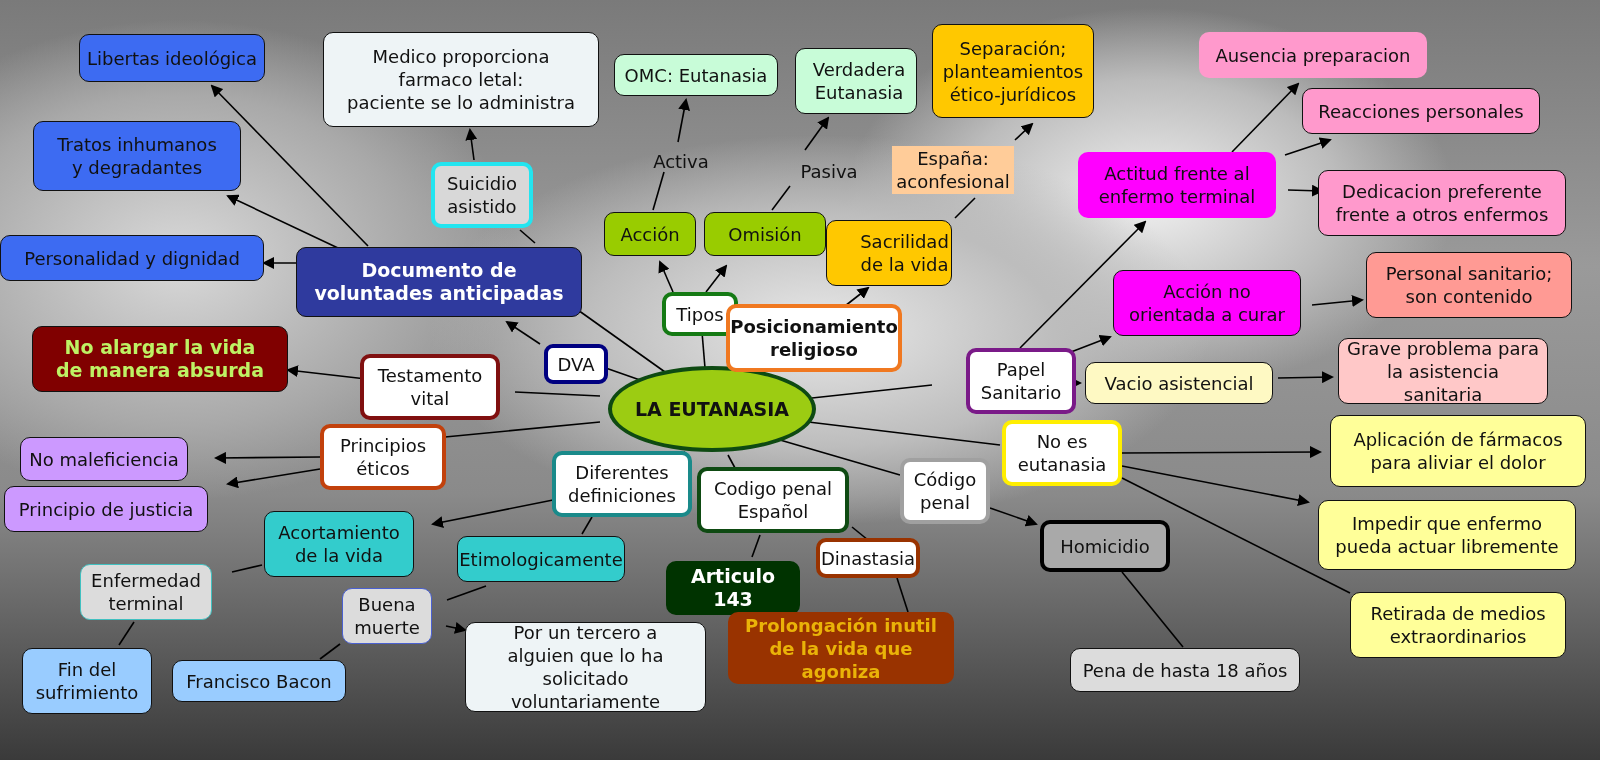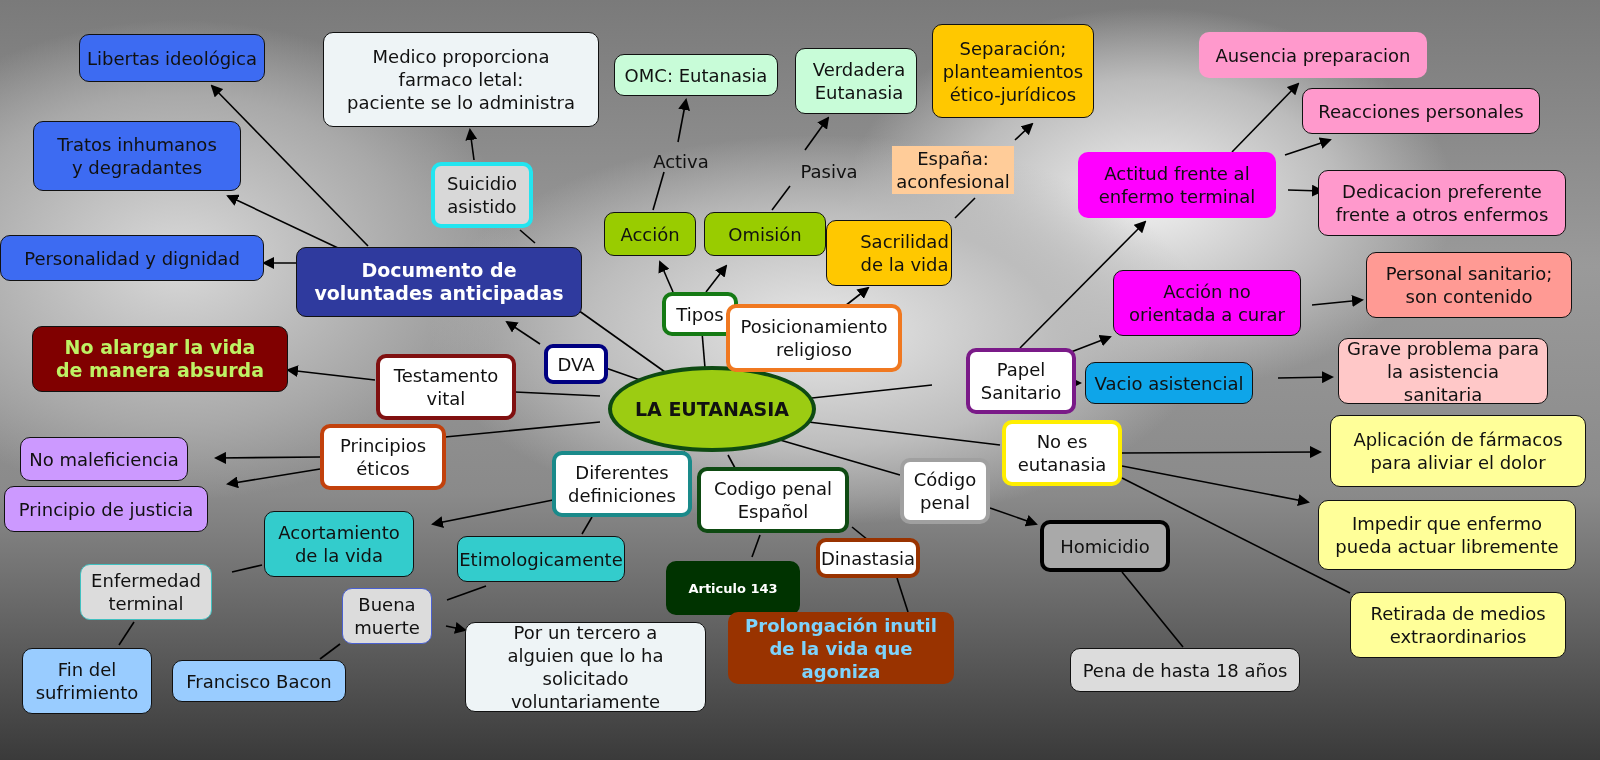--- a/index.html
+++ b/index.html
@@ -124,21 +124,21 @@
 
   <div class="node" style="left:662px;top:292px;width:76px;height:44px;background:#fff;border:4px solid #157a14;">Tipos</div>
   <div class="node" style="left:604px;top:212px;width:92px;height:44px;background:#99cc00;">Acción</div>
   <div class="node" style="left:704px;top:212px;width:122px;height:44px;background:#99cc00;">Omisión</div>
   <div class="node label-plain" style="left:640px;top:146px;width:82px;height:30px;">Activa</div>
   <div class="node label-plain" style="left:788px;top:156px;width:82px;height:30px;">Pasiva</div>
   <div class="node" style="left:614px;top:54px;width:164px;height:42px;background:#c8fcd8;">OMC: Eutanasia</div>
   <div class="node" style="left:795px;top:48px;width:122px;height:66px;background:#c8fcd8;padding-left:12px;">Verdadera
 Eutanasia</div>
 
-  <div class="node" style="left:726px;top:304px;width:176px;height:68px;background:#fff;border:4px solid #f07820;">Posicionamiento
+  <div class="node" style="left:726px;top:304px;width:176px;height:68px;background:#fff;border:4px solid #f07820;font-weight:bold;">Posicionamiento
 religioso</div>
   <div class="node" style="left:826px;top:220px;width:126px;height:66px;background:#ffc800;padding-left:37px;">Sacrilidad
 de la vida</div>
   <div class="node label-plain" style="left:892px;top:146px;width:122px;height:48px;background:#ffcc99;border-radius:0;">España:
 aconfesional</div>
   <div class="node" style="left:932px;top:24px;width:162px;height:94px;background:#ffc800;">Separación;
 planteamientos
 ético-jurídicos</div>
 
   <div class="node" style="left:966px;top:348px;width:110px;height:66px;background:#fff;border:4px solid #7a1a88;">Papel
@@ -146,39 +146,39 @@
   <div class="node" style="left:1078px;top:152px;width:198px;height:66px;background:#ff00ff;border:none;">Actitud frente al
 enfermo terminal</div>
   <div class="node" style="left:1199px;top:32px;width:228px;height:46px;background:#ff99cc;border:none;">Ausencia preparacion</div>
   <div class="node" style="left:1302px;top:88px;width:238px;height:46px;background:#ff99cc;">Reacciones personales</div>
   <div class="node" style="left:1113px;top:270px;width:188px;height:66px;background:#ff00ff;">Acción no
 orientada a curar</div>
   <div class="node" style="left:1318px;top:170px;width:248px;height:66px;background:#ff99cc;">Dedicacion preferente
 frente a otros enfermos</div>
   <div class="node" style="left:1366px;top:252px;width:206px;height:66px;background:#ff9a94;">Personal sanitario;
 son contenido</div>
-  <div class="node" style="left:1085px;top:362px;width:168px;height:42px;background:#0ea5e9;">Vacio asistencial</div>
+  <div class="node" style="left:1085px;top:362px;width:188px;height:42px;background:#fef9c3;">Vacio asistencial</div>
   <div class="node" style="left:1338px;top:338px;width:210px;height:66px;background:#ffc8c8;">Grave problema para
 la asistencia sanitaria</div>
 
   <div class="node" style="left:1002px;top:420px;width:120px;height:66px;background:#fff;border:4px solid #ffee00;">No es
 eutanasia</div>
   <div class="node" style="left:1330px;top:415px;width:256px;height:72px;background:#ffff99;">Aplicación de fármacos
 para aliviar el dolor</div>
   <div class="node" style="left:1318px;top:500px;width:258px;height:70px;background:#ffff99;">Impedir que enfermo
 pueda actuar libremente</div>
   <div class="node" style="left:1350px;top:592px;width:216px;height:66px;background:#ffff99;">Retirada de medios
 extraordinarios</div>
 
   <div class="node" style="left:900px;top:458px;width:90px;height:66px;background:#fff;border:4px solid #a0a0a0;">Código
 penal</div>
   <div class="node" style="left:1040px;top:520px;width:130px;height:52px;background:#a9a9a9;border:4px solid #000;">Homicidio</div>
   <div class="node" style="left:1070px;top:648px;width:230px;height:44px;background:#dcdcdc;">Pena de hasta 18 años</div>
 
-  <div class="node" style="left:376px;top:354px;width:140px;height:66px;background:#fff;border:4px solid #801010;">Testamento
+  <div class="node" style="left:360px;top:354px;width:140px;height:66px;background:#fff;border:4px solid #801010;">Testamento
 vital</div>
   <div class="node bold" style="left:32px;top:326px;width:256px;height:66px;background:#800000;color:#bef264;font-size:19px;">No alargar la vida
 de manera absurda</div>
   <div class="node" style="left:320px;top:424px;width:126px;height:66px;background:#fff;border:4px solid #c2410c;">Principios
 éticos</div>
   <div class="node" style="left:20px;top:437px;width:168px;height:44px;background:#cc99ff;">No maleficiencia</div>
   <div class="node" style="left:4px;top:486px;width:204px;height:46px;background:#cc99ff;">Principio de justicia</div>
 
   <div class="node" style="left:552px;top:451px;width:140px;height:66px;background:#fff;border:4px solid #1a8a8a;">Diferentes
 definiciones</div>
@@ -191,17 +191,17 @@
   <div class="node" style="left:457px;top:536px;width:168px;height:46px;background:#33cccc;">Etimologicamente</div>
   <div class="node" style="left:342px;top:588px;width:90px;height:56px;background:#dcdcdc;border:1.5px solid #4a60d0;">Buena
 muerte</div>
   <div class="node" style="left:172px;top:660px;width:174px;height:42px;background:#99ccff;">Francisco Bacon</div>
   <div class="node" style="left:465px;top:622px;width:241px;height:90px;background:#eef4f6;">Por un tercero a
 alguien que lo ha
 solicitado voluntariamente</div>
 
   <div class="node" style="left:697px;top:467px;width:152px;height:66px;background:#fff;border:4px solid #0e4a12;">Codigo penal
 Español</div>
-  <div class="node bold" style="left:666px;top:561px;width:134px;height:54px;background:#003300;color:#fff;border:none;font-size:13px;">Articulo 143</div>
+  <div class="node bold" style="left:666px;top:561px;width:134px;height:54px;background:#003300;color:#fff;border:none;font-size:19px;">Articulo 143</div>
   <div class="node" style="left:816px;top:538px;width:104px;height:40px;background:#fff;border:4px solid #993300;">Dinastasia</div>
-  <div class="node bold" style="left:728px;top:612px;width:226px;height:72px;background:#993300;color:#7dd3fc;border:none;font-size:18px;">Prolongación inutil
+  <div class="node bold" style="left:728px;top:612px;width:226px;height:72px;background:#993300;color:#eab308;border:none;font-size:18px;">Prolongación inutil
 de la vida que agoniza</div>
 </div>
 
 </body></html>

